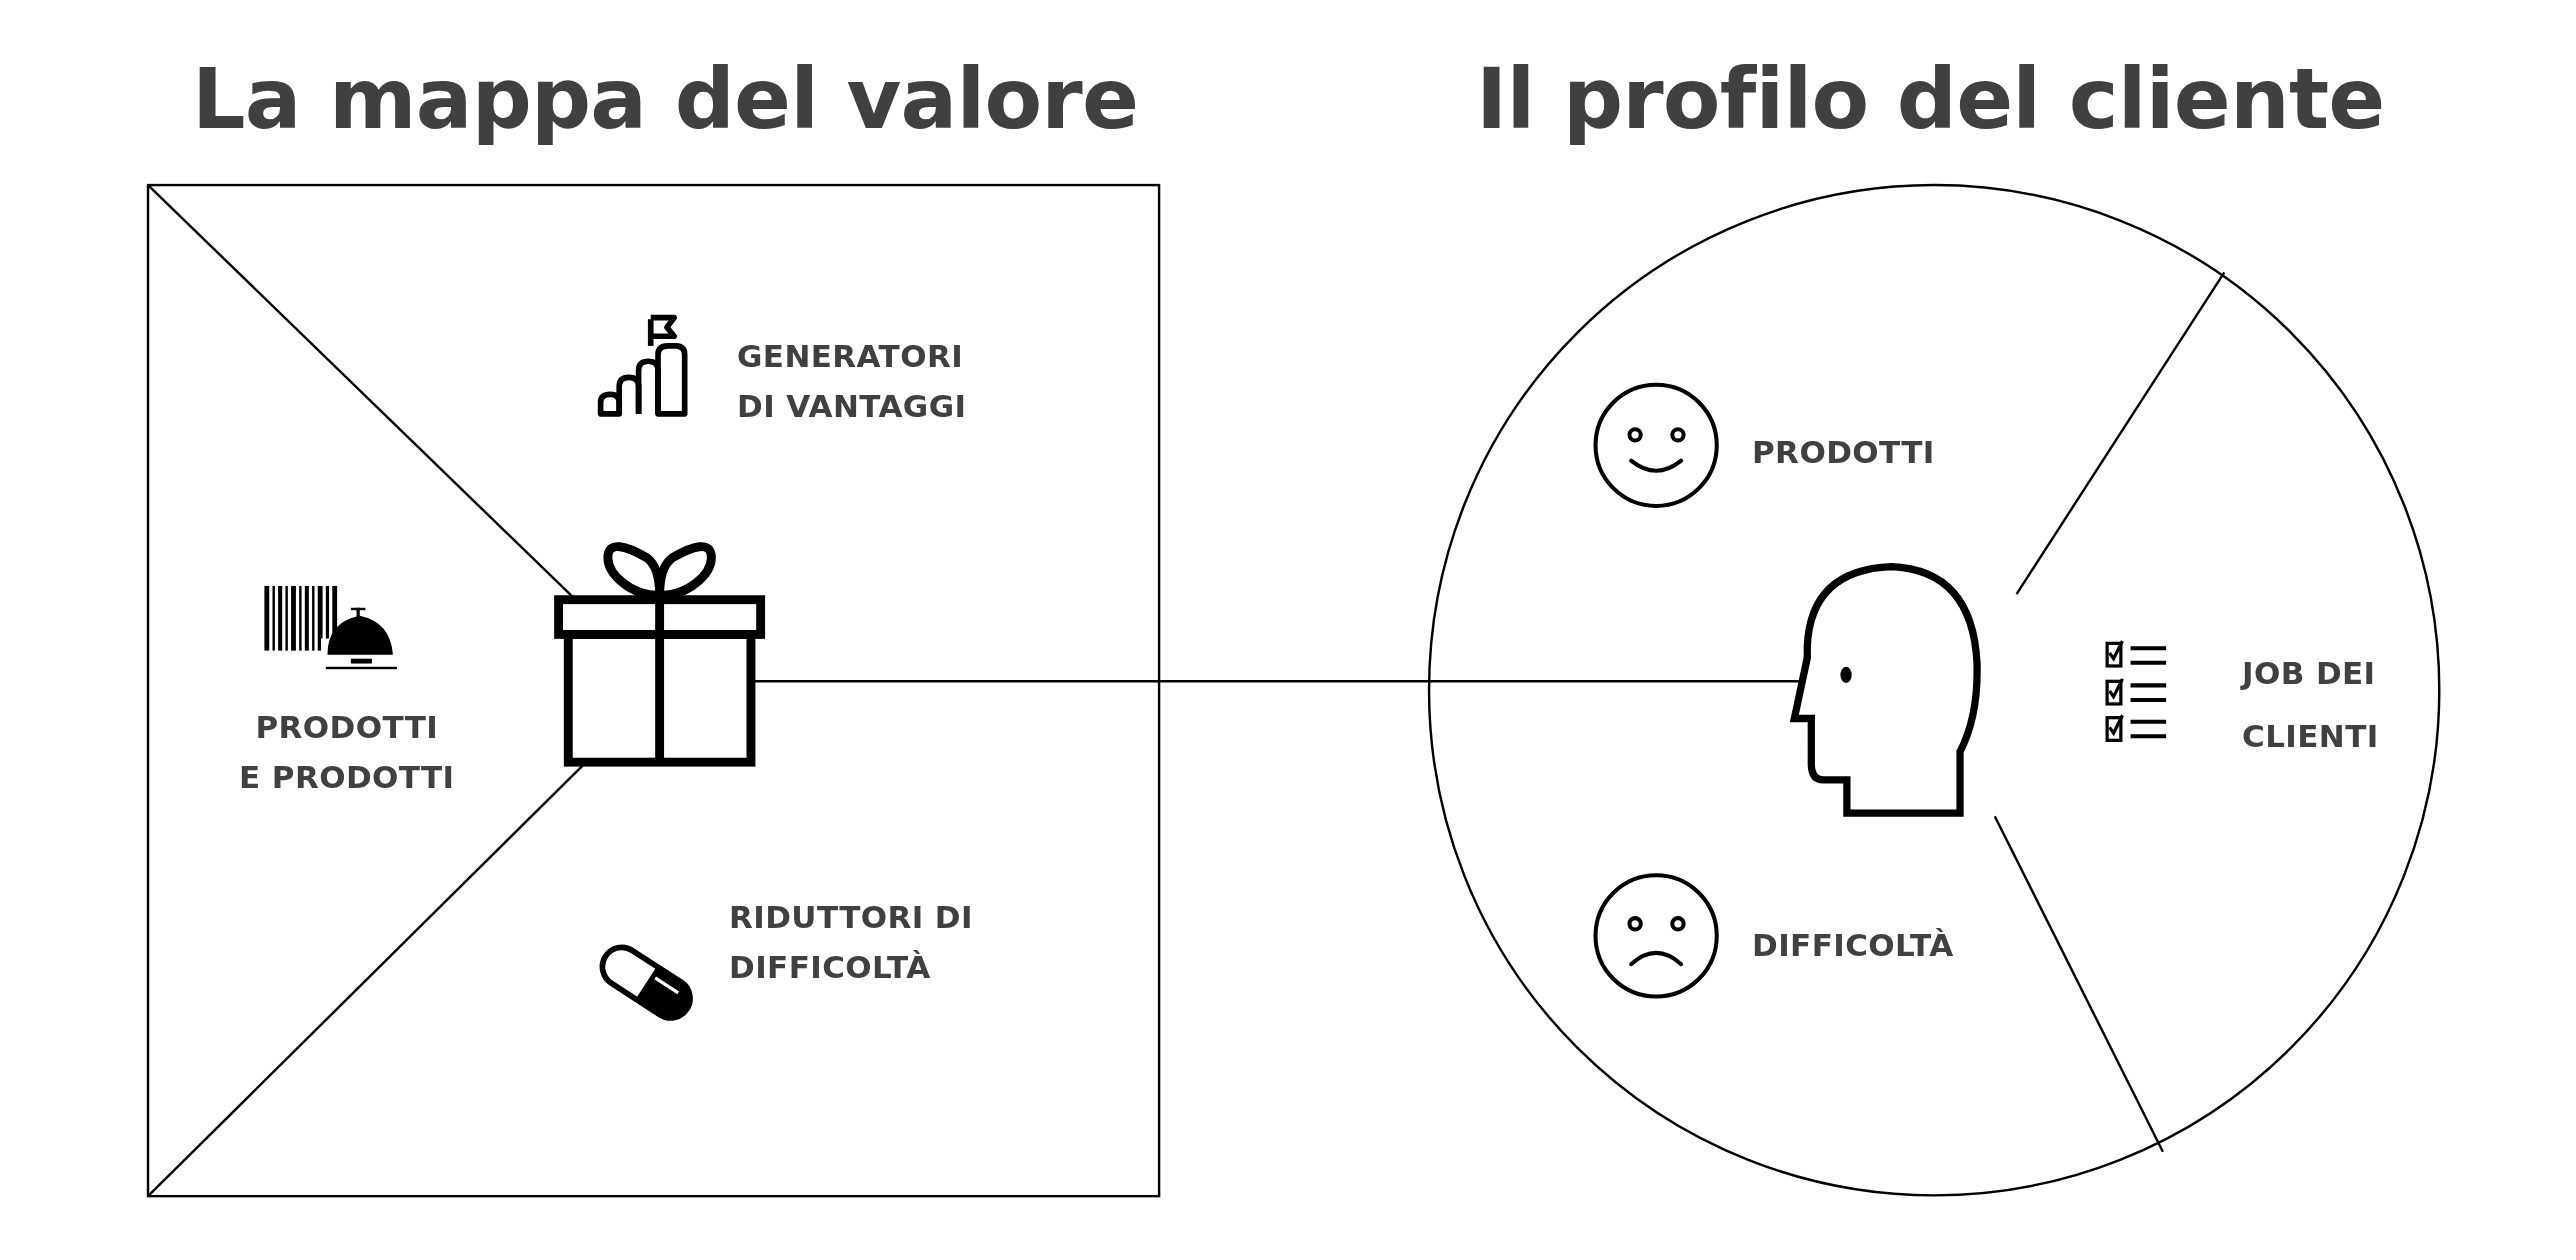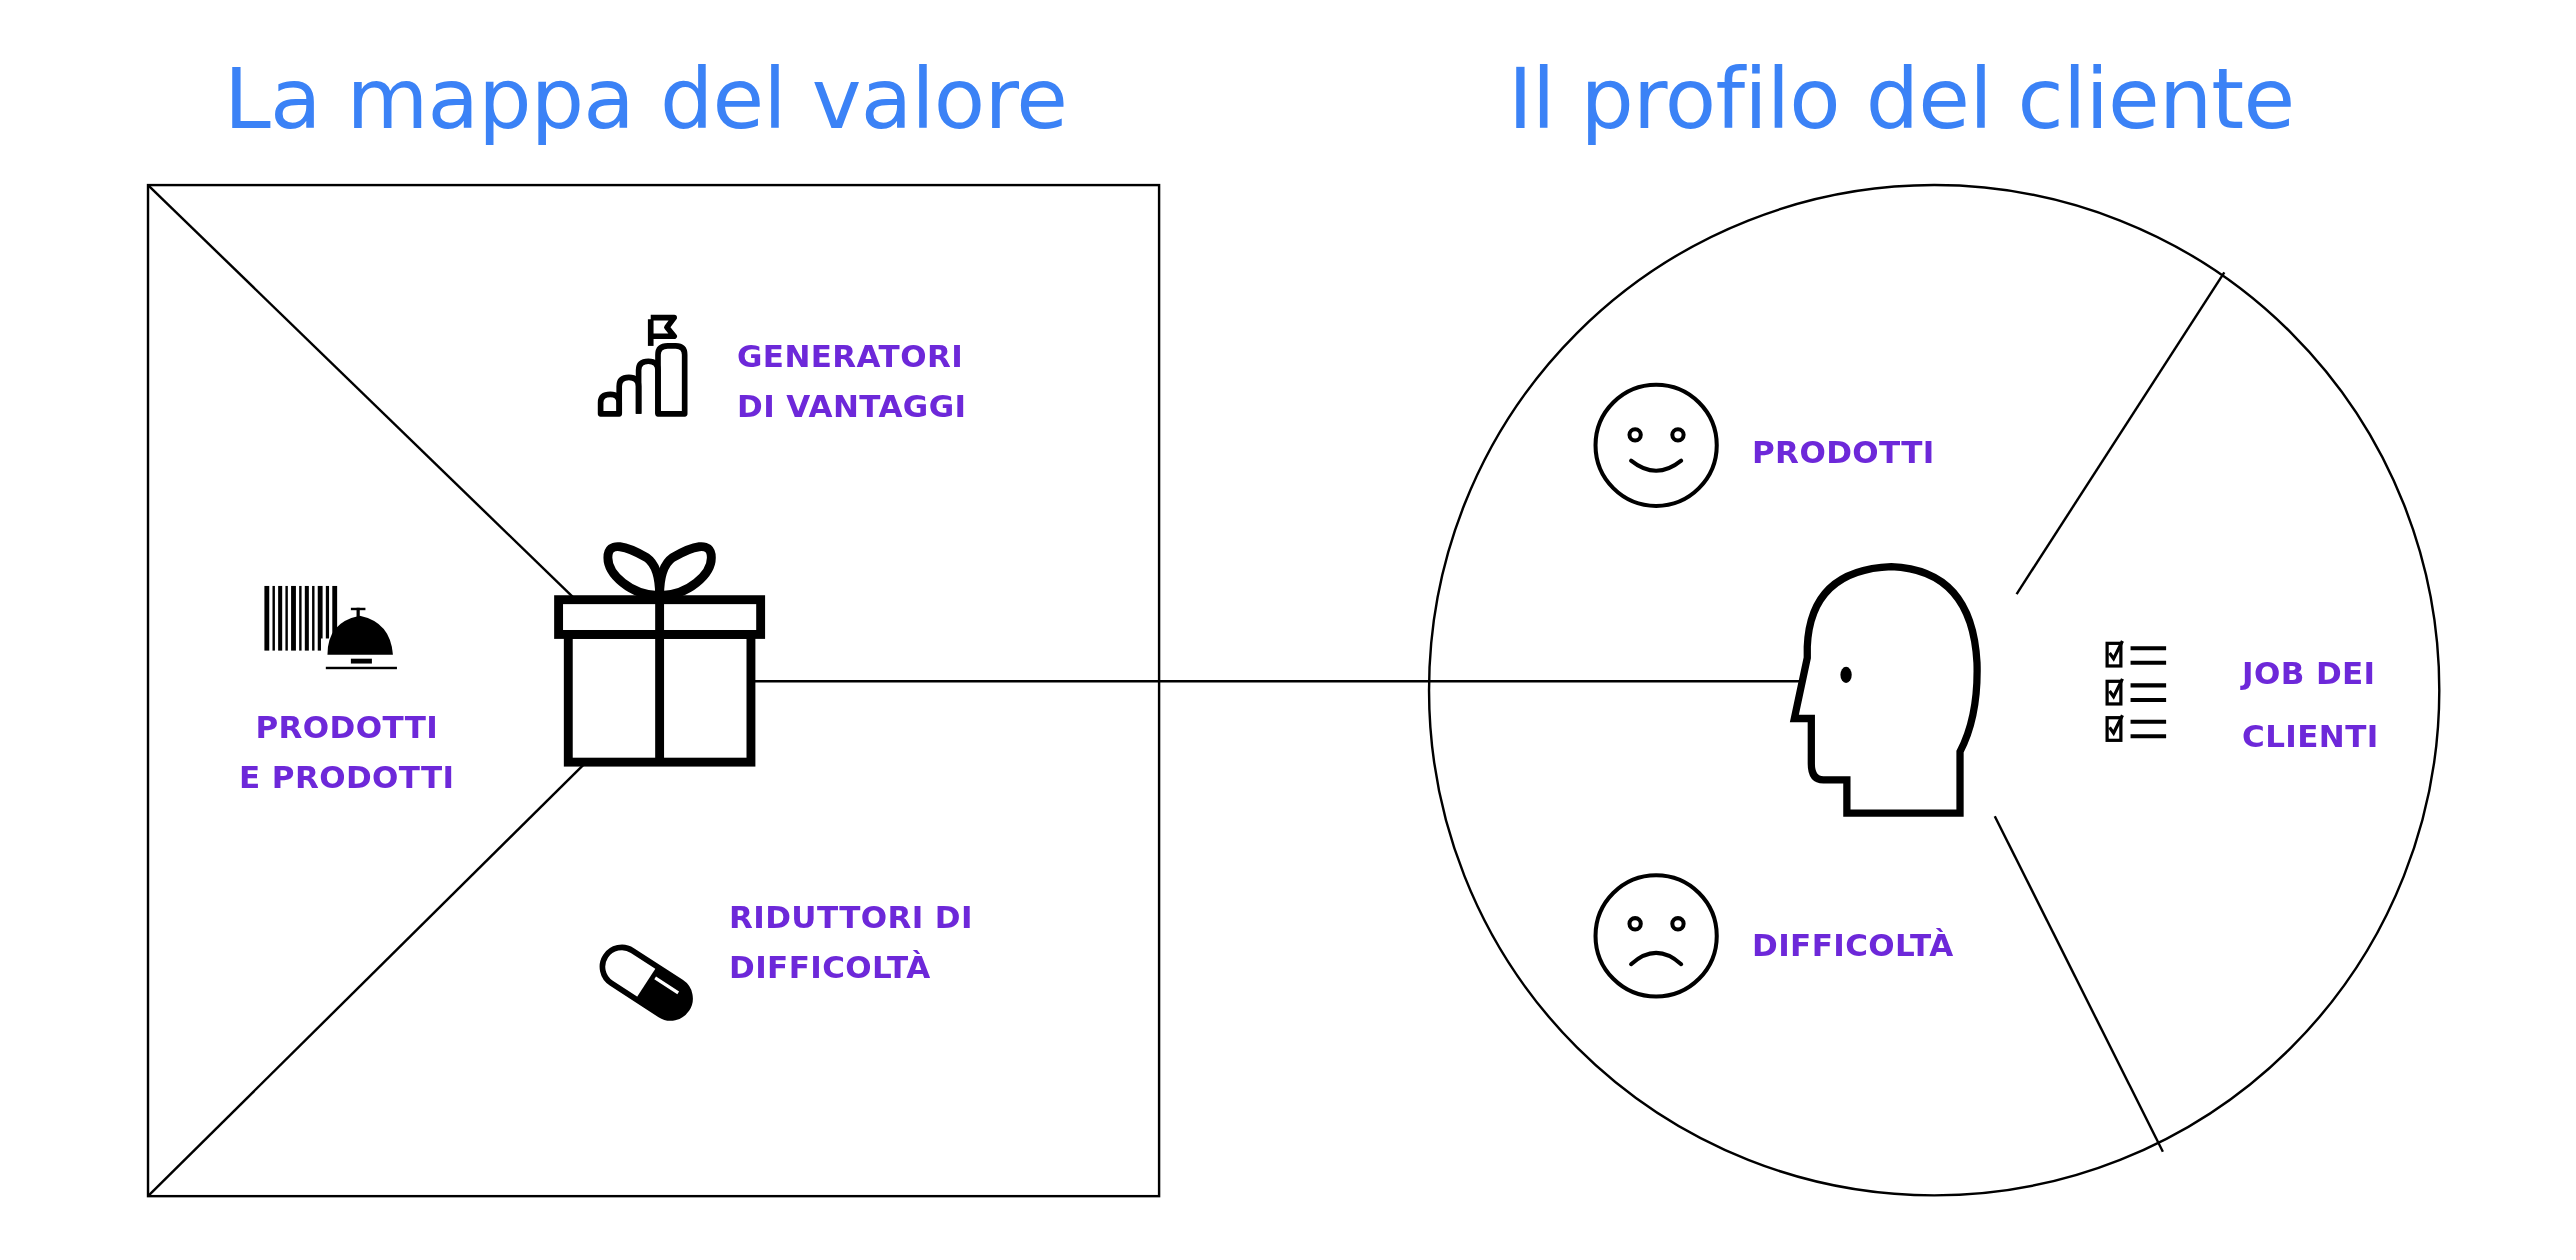--- a/index.html
+++ b/index.html
@@ -1,21 +1,21 @@
 <!DOCTYPE html>
 <html style="font-size:13px"><head>
 <meta charset="utf-8">
 <style>
   html, body { margin:0; padding:0; background:#ffffff; }
   body { width:2576px; height:1260px; position:relative; overflow:hidden; font-family:"Liberation Sans", "DejaVu Sans", sans-serif; }
-  .title { position:absolute; top:50px; font-family:"DejaVu Sans", sans-serif; font-weight:normal; font-size:84px; color:#3b82f6; letter-spacing:-0.8px; white-space:nowrap;margin-left:32px; }
+  .title { position:absolute; top:50px; font-family:"DejaVu Sans", sans-serif; font-weight:bold; font-size:84px; color:#404040; letter-spacing:-0.8px; white-space:nowrap; }
   #title-left { left:192px; }
   #title-right { left:1476px; }
   svg.canvas { position:absolute; left:0; top:0; }
-  .label { position:absolute; font-family:"DejaVu Sans", sans-serif; font-weight:bold; font-size:31px; line-height:50px; color:#6d28d9; white-space:nowrap; letter-spacing:0.4px; }
+  .label { position:absolute; font-family:"DejaVu Sans", sans-serif; font-weight:bold; font-size:31px; line-height:50px; color:#404040; white-space:nowrap; letter-spacing:0.4px; }
   .label span { display:block; }
 </style>
 </head>
 <body>
 
 <div id="title-left" class="title">La mappa del valore</div>
 <div id="title-right" class="title">Il profilo del cliente</div>
 
 <svg class="canvas" width="2576" height="1260" viewBox="0 0 3187 1559">
 

